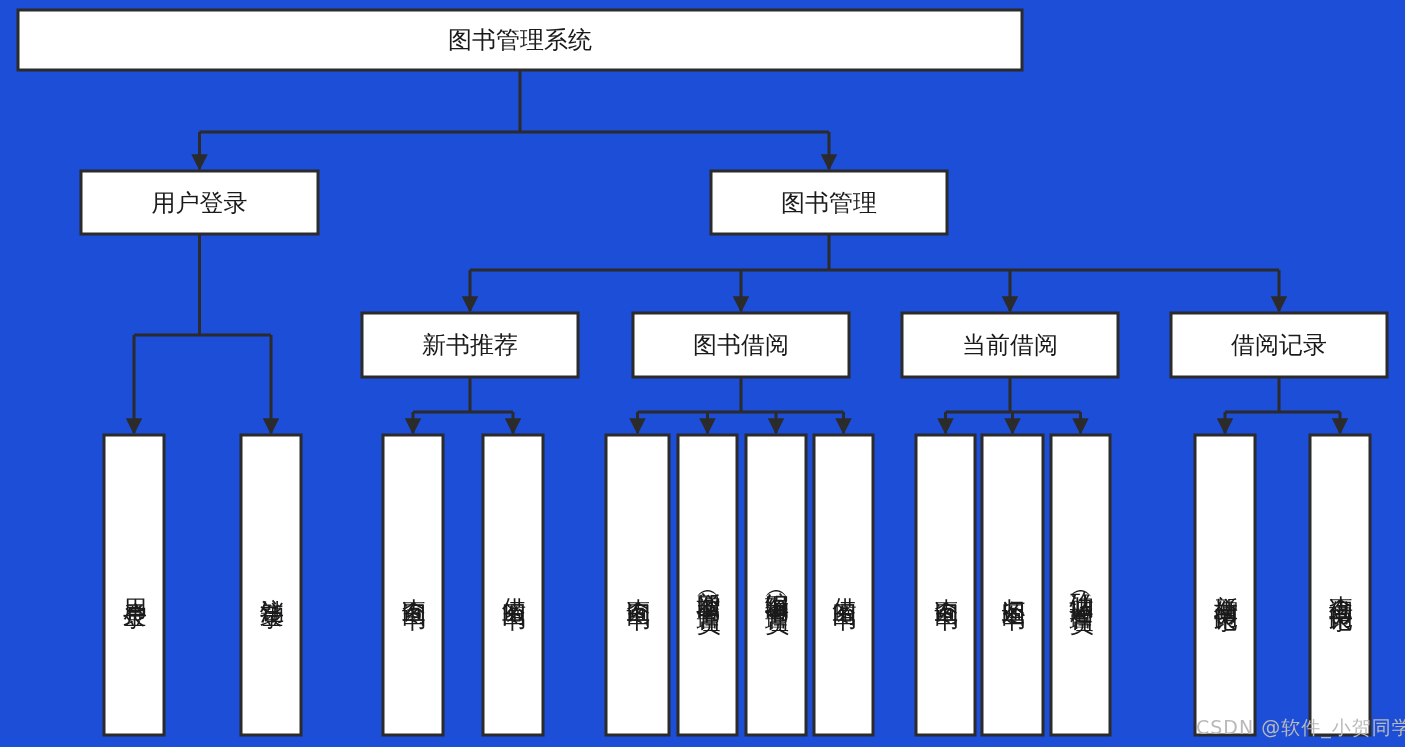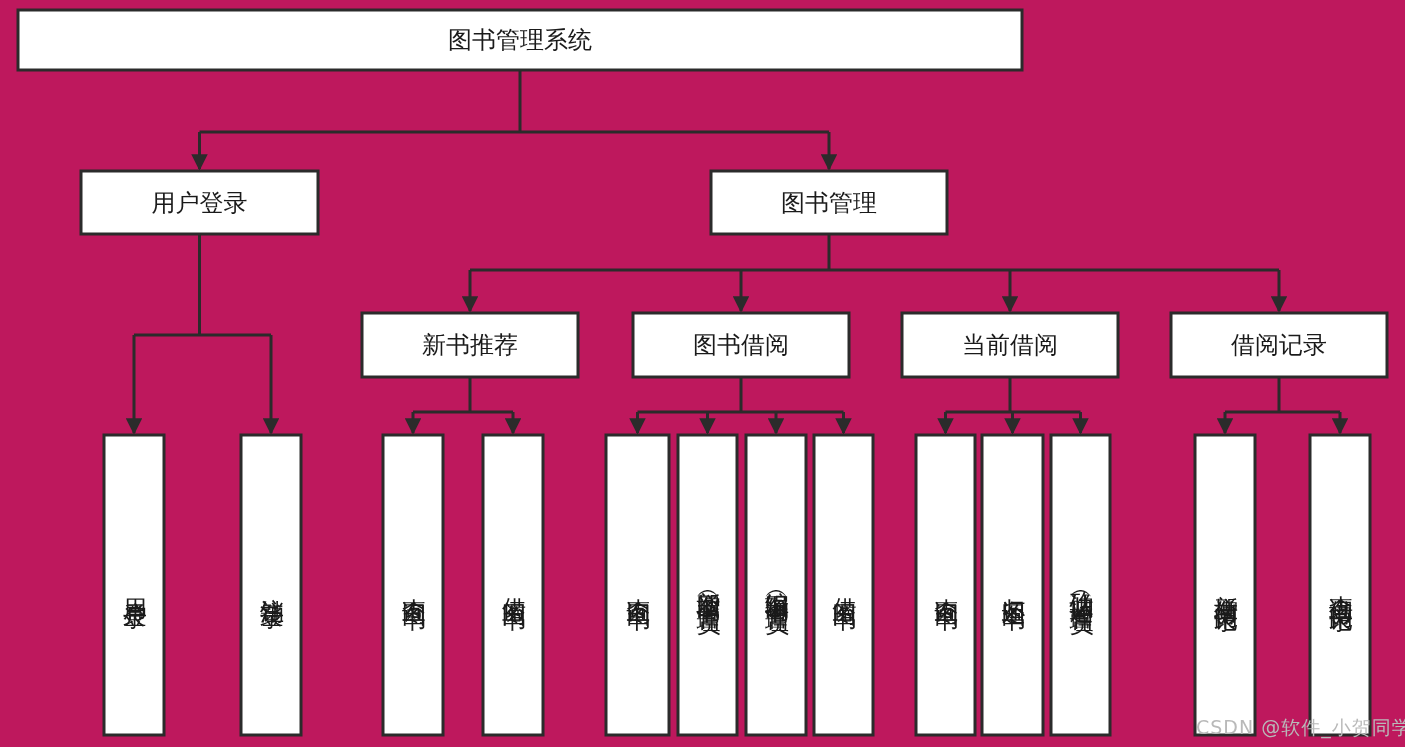--- a/index.html
+++ b/index.html
@@ -1,20 +1,20 @@
 <!DOCTYPE html>
 <html><head>
 <meta charset="utf-8">
 <style>
   html,body{margin:0;padding:0;background:#ffffff;}
   body{
     width:1405px;height:747px;overflow:hidden;
     font-family:"DejaVu Sans","Liberation Sans",sans-serif;
   }
-  #diagram-root{position:relative;width:1405px;height:747px;background:#be185d;}
+  #diagram-root{position:relative;width:1405px;height:747px;background:#1d4ed8;}
   svg#flow{position:absolute;left:0;top:0;width:1405px;height:747px;display:block;}
   .node-rect{fill:#ffffff;stroke:#2b2b2b;stroke-width:3;}
   .connector{stroke:#2b2b2b;stroke-width:3;fill:none;stroke-linecap:butt;}
   .node-label-h{
     font-family:"DejaVu Sans","Liberation Sans",sans-serif;
     font-size:24px;fill:#1a1a1a;text-anchor:middle;dominant-baseline:middle;
   }
   .node-label-v{
     font-family:"DejaVu Sans","Liberation Sans",sans-serif;
     font-size:24px;fill:#1a1a1a;text-anchor:middle;dominant-baseline:middle;

